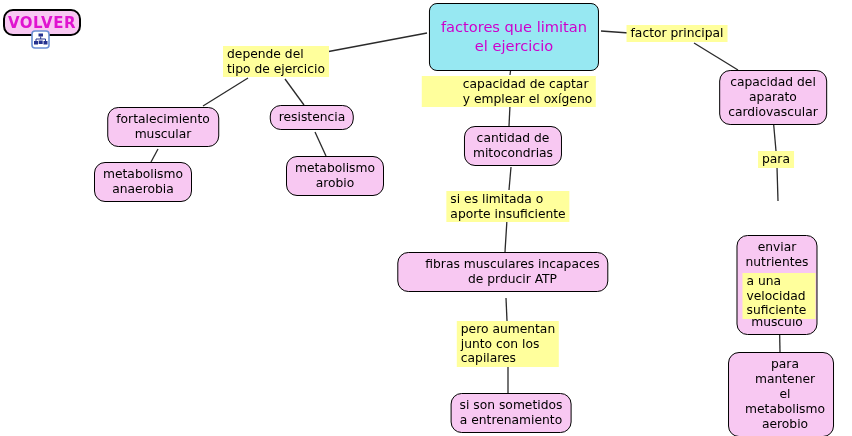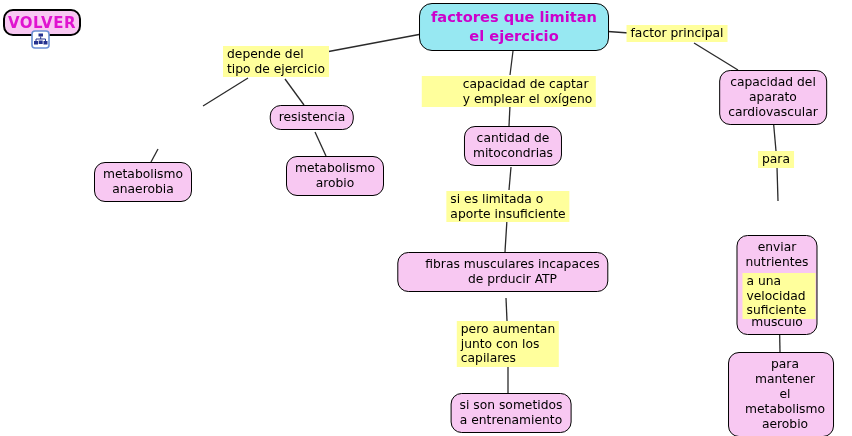--- a/index.html
+++ b/index.html
@@ -14,22 +14,22 @@
     position:absolute; transform:translateX(-50%); box-sizing:border-box;
     background:var(--concept-fill, #f8c8f2);
     border:1.4px solid var(--border-color, #000000);
     border-radius:11px; padding:4px 8px;
     font-size:12.3px; line-height:1.22; text-align:center;
     white-space:pre-line; color:var(--text-color, #000000);
   }
   .root {
     background:var(--root-fill, #97e8f2);
     color:var(--root-text, #cc00cc);
-    font-weight:bold; font-size:14.6px; line-height:1.3;
-    border-radius:13px; border-width:1.6px; padding:4px 11px;
+    font-weight:normal; font-size:14.6px; line-height:1.3;
+    border-radius:8px; border-width:1.6px; padding:14px 11px;
   }
   .linklabel {
     position:absolute; transform:translateX(-50%);
     background:var(--label-fill, #ffff9c);
     font-size:12.3px; line-height:1.18; text-align:left;
     white-space:pre-line; padding:1px 4px; color:var(--text-color, #000000);
   }
   .volver {
     position:absolute; left:3px; top:9px; width:78px; height:27px;
     box-sizing:border-box; background:var(--concept-fill, #f8c8f2);
@@ -77,20 +77,22 @@
       <line x1="14.5" y1="9" x2="14.5" y2="11" stroke="#26338f" stroke-width="1"></line>
       <rect x="3" y="11" width="4" height="3.5" fill="#26338f"></rect>
       <rect x="7.7" y="10.5" width="4" height="3.5" fill="#26338f"></rect>
       <rect x="12.5" y="11" width="4" height="3.5" fill="#26338f"></rect>
     </svg>
   </span>
 
   <div class="node root" style="left:514px; top:3px;">factores que limitan
 el ejercicio</div>
 
+  <div class="node" style="left:163px; top:107px;">fortalecimiento
+muscular</div>
 
   <div class="node" style="left:312px; top:105px;">resistencia</div>
 
   <div class="node" style="left:143px; top:162px;">metabolismo
 anaerobia</div>
 
   <div class="node" style="left:335px; top:156px;">metabolismo
 arobio</div>
 
   <div class="node" style="left:513px; top:126px;">cantidad de

